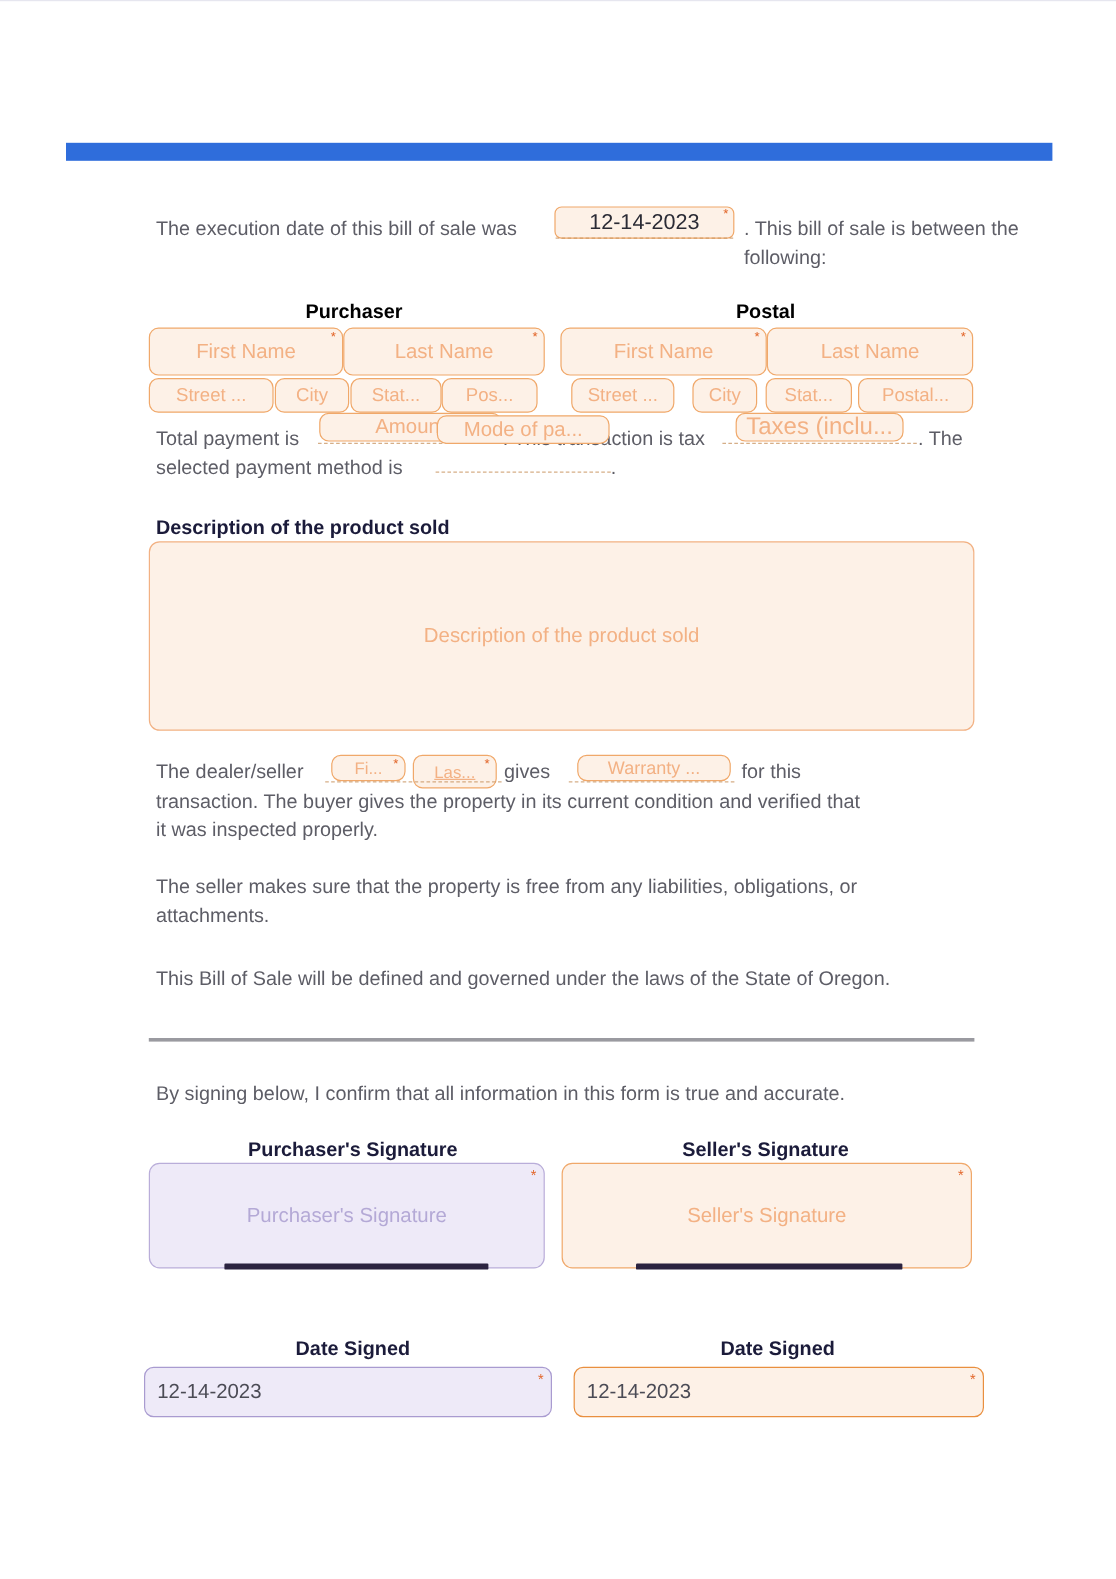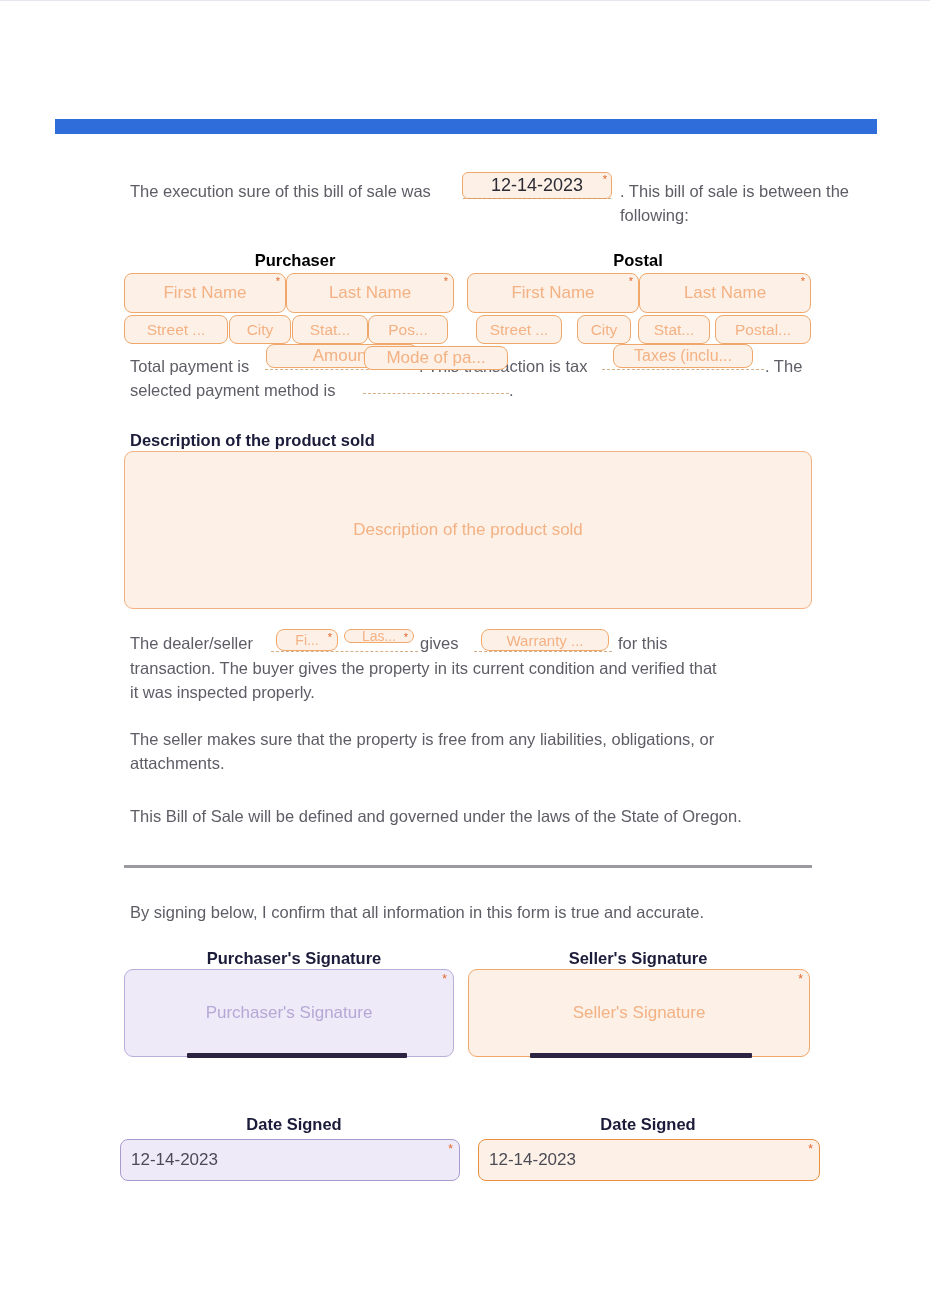--- a/index.html
+++ b/index.html
@@ -176,21 +176,21 @@
   }
 </style>
 </head>
 <body>
 
 <div class="page">
 
   <div class="blue-bar"></div>
 
   <div class="para content-w" style="top:178px;">
-    <span>The execution sure of this bill of sale was</span>
+    <span>The execution date of this bill of sale was</span>
   </div>
   <div class="para" style="top:178px; left:620px; width:260px;">. This bill of sale is between the following:</div>
 
   <div class="fld" style="left:462px; top:171px; width:150px; height:27px; font-size:18px; color:#2b2b35; border-radius:6px;">
     <span class="txt">12-14-2023</span>
   </div>
   <div class="fld req" style="left:462px; top:171px; width:150px; height:27px; background:transparent; border:none;"></div>
   <div class="dashline" style="left:463px; top:197px; width:148px;"></div>
 
   <div class="party-label" style="left:125px; top:250px; width:340px;">Purchaser</div>
@@ -236,21 +236,21 @@
     <span class="txt">Postal...</span>
   </div>
 
   <div class="para" style="left:130px; top:353px;">Total payment is</div>
   <div class="fld" style="left:266px; top:343px; width:152px; height:24px; font-size:17px;">
     <span class="txt">Amount</span>
   </div>
   <div class="dashline" style="left:265px; top:368px; width:154px;"></div>
   <div class="para" style="left:419px; top:353px;">. This transaction is tax</div>
 
-  <div class="fld" style="left:613px; top:343px; width:140px; height:24px; font-size:16px;">
+  <div class="fld" style="left:613px; top:343px; width:140px; height:24px; font-size:20px;">
     <span class="txt">Taxes (inclu...</span>
   </div>
   <div class="dashline" style="left:602px; top:368px; width:162px;"></div>
   <div class="para" style="left:765px; top:353px;">. The</div>
 
   <div class="para" style="left:130px; top:377px;">selected payment method is</div>
   <div class="fld" style="left:364px; top:345px; width:144px; height:24px; font-size:17px;">
     <span class="txt">Mode of pa...</span>
   </div>
   <div class="dashline" style="left:363px; top:392px; width:146px;"></div>
@@ -258,21 +258,21 @@
 
   <div class="sec-label" style="left:130px; top:430px;">Description of the product sold</div>
   <div class="textarea-box" style="left:124px; top:450px; width:688px; height:158px;">
     <span>Description of the product sold</span>
   </div>
 
   <div class="para" style="left:130px; top:630px;">The dealer/seller</div>
   <div class="fld req small" style="left:276px; top:628px; width:62px; height:22px; font-size:14px;">
     <span class="txt">Fi...</span>
   </div>
-  <div class="fld req small" style="left:344px; top:628px; width:70px; height:14px; font-size:14px;text-decoration:underline;">
+  <div class="fld req small" style="left:344px; top:628px; width:70px; height:28px; font-size:14px;text-decoration:underline;">
     <span class="txt">Las...</span>
   </div>
   <div class="dashline" style="left:271px; top:650px; width:147px;"></div>
   <div class="para" style="left:420px; top:630px;">gives</div>
   <div class="fld" style="left:481px; top:628px; width:128px; height:22px; font-size:15px;">
     <span class="txt">Warranty ...</span>
   </div>
   <div class="dashline" style="left:474px; top:650px; width:138px;"></div>
   <div class="para" style="left:618px; top:630px;">for this</div>
   <div class="para" style="left:130px; top:655px; width:690px;">transaction. The buyer gives the property in its current condition and verified that</div>

